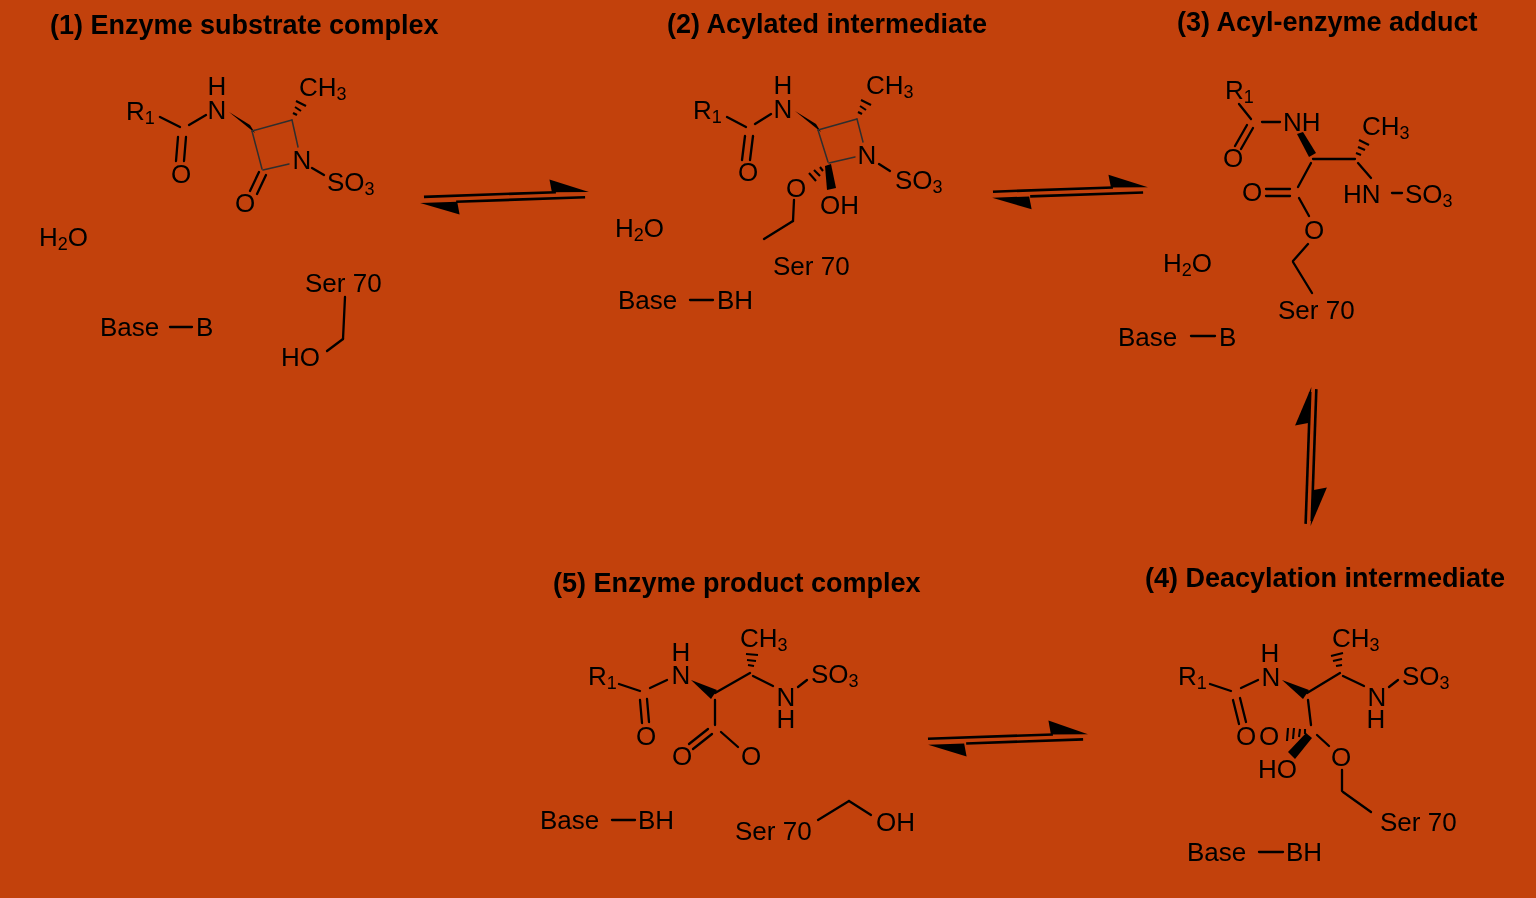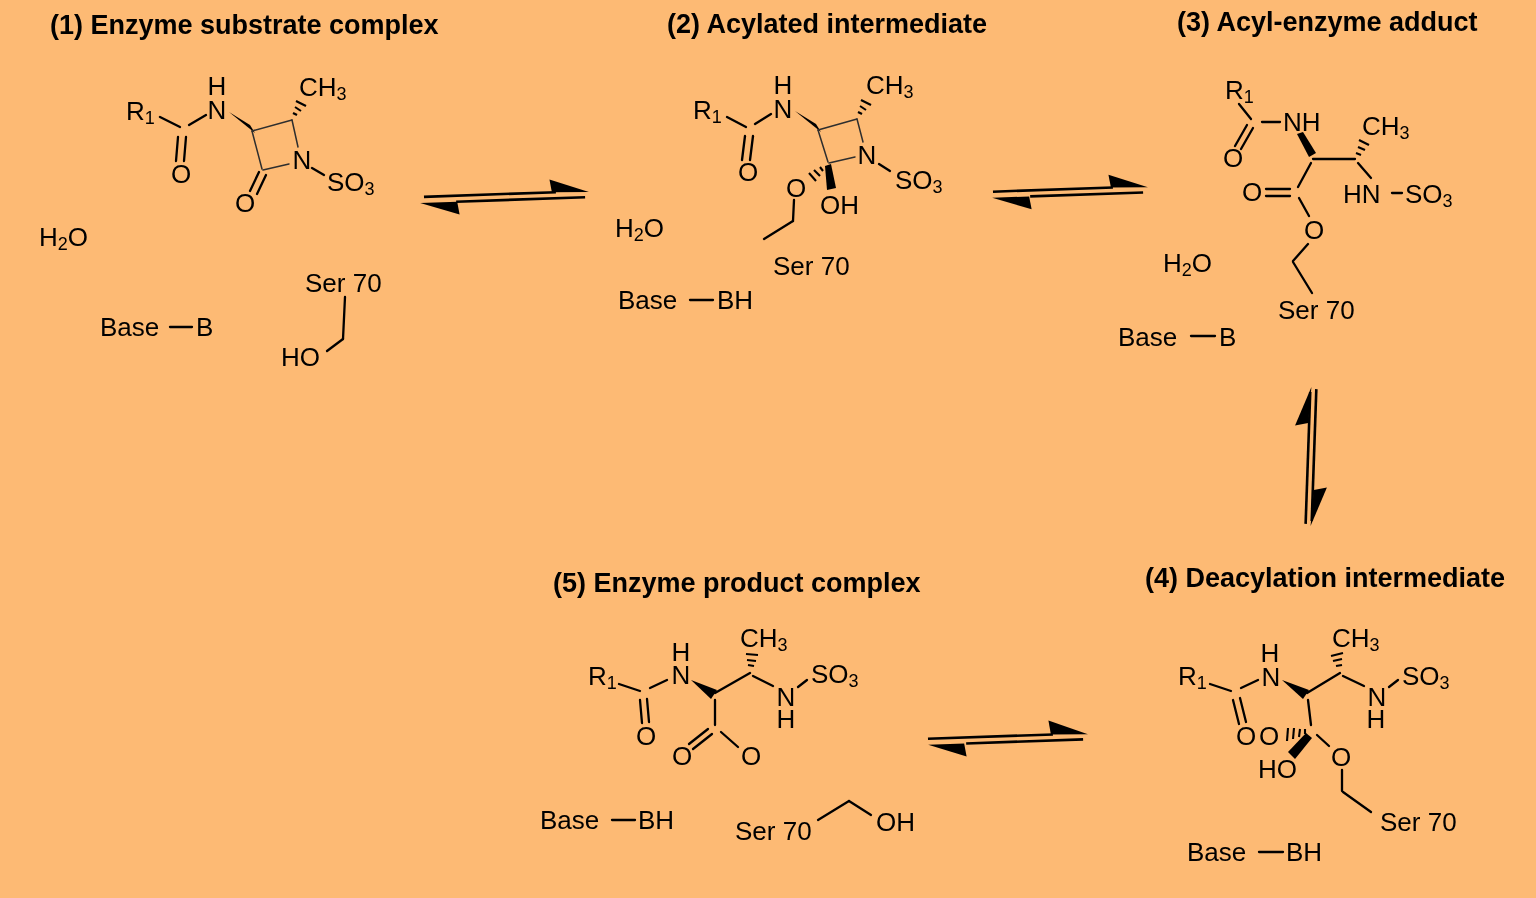--- a/index.html
+++ b/index.html
@@ -1,16 +1,16 @@
 <!DOCTYPE html>
 <html><head>
 <meta charset="utf-8">
 <style>
   html,body{margin:0;padding:0;background:#ffffff;}
-  .stage{position:relative;width:1536px;height:898px;background:#fdba74;overflow:hidden;}
+  .stage{position:relative;width:1536px;height:898px;background:#c2410c;overflow:hidden;}
   svg{display:block;}
   .bond{stroke:#000;stroke-width:2.3;stroke-linecap:round;fill:none;}
   .ringbond{stroke:#2e2e2e;stroke-width:1.5;stroke-linecap:round;fill:none;}
   .hash{stroke:#000;stroke-width:2.1;stroke-linecap:butt;}
   .wedge{fill:#000;stroke:none;}
   .atom{font-family:"Liberation Sans","DejaVu Sans",sans-serif;font-size:26px;fill:#000;}
   .sub{font-size:18px;}
   .title{font-family:"Liberation Sans","DejaVu Sans",sans-serif;font-size:27px;font-weight:bold;fill:#000;}
   .arrowline{stroke:#000;stroke-width:2.6;fill:none;}
   .arrowhead{fill:#000;stroke:none;}

